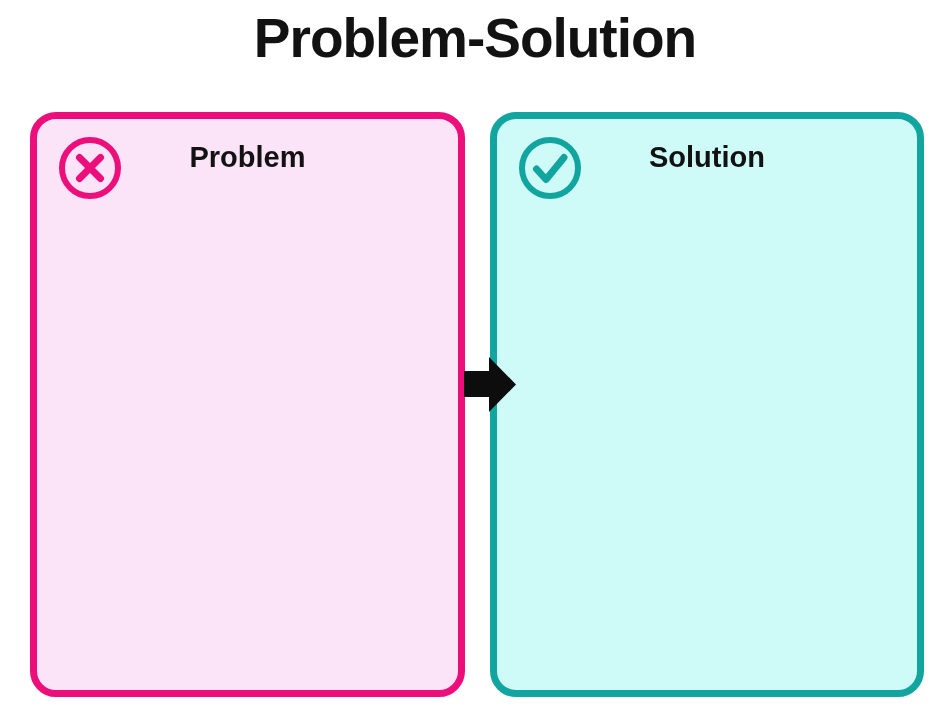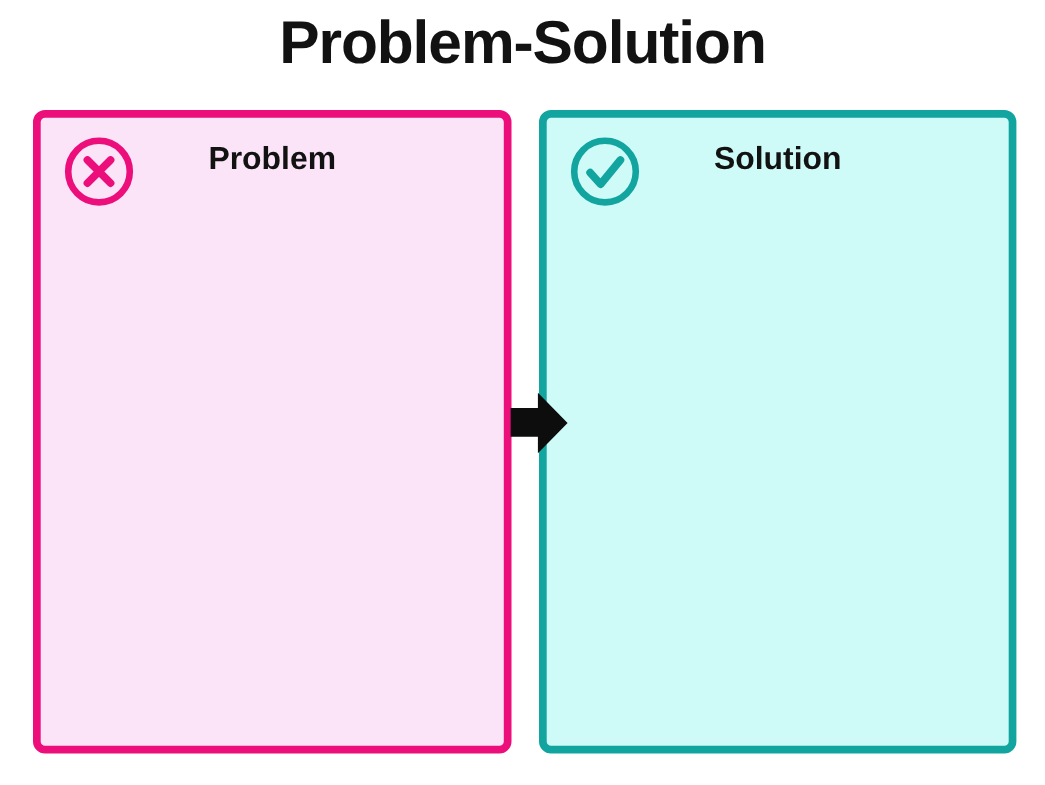--- a/index.html
+++ b/index.html
@@ -22,26 +22,26 @@
     width: 100%;
     text-align: center;
     font-size: 55px;
     font-weight: 700;
     letter-spacing: -1px;
     color: var(--text, #121212);
     margin: 0;
   }
   .panel {
     position: absolute;
-    top: 100px;
+    top: 112px;
     height: 585px;
     box-sizing: border-box;
     border-style: solid;
     border-width: 7px;
-    border-radius: 11px;
+    border-radius: 26px;
     text-decoration: underline;
   }
   .panel-problem {
     left: 30px;
     width: 435px;
     border-color: var(--problem-border, #EC0F7B);
     background: var(--problem-fill, #FBE4F7);
   }
   .panel-solution {
     left: 490px;

